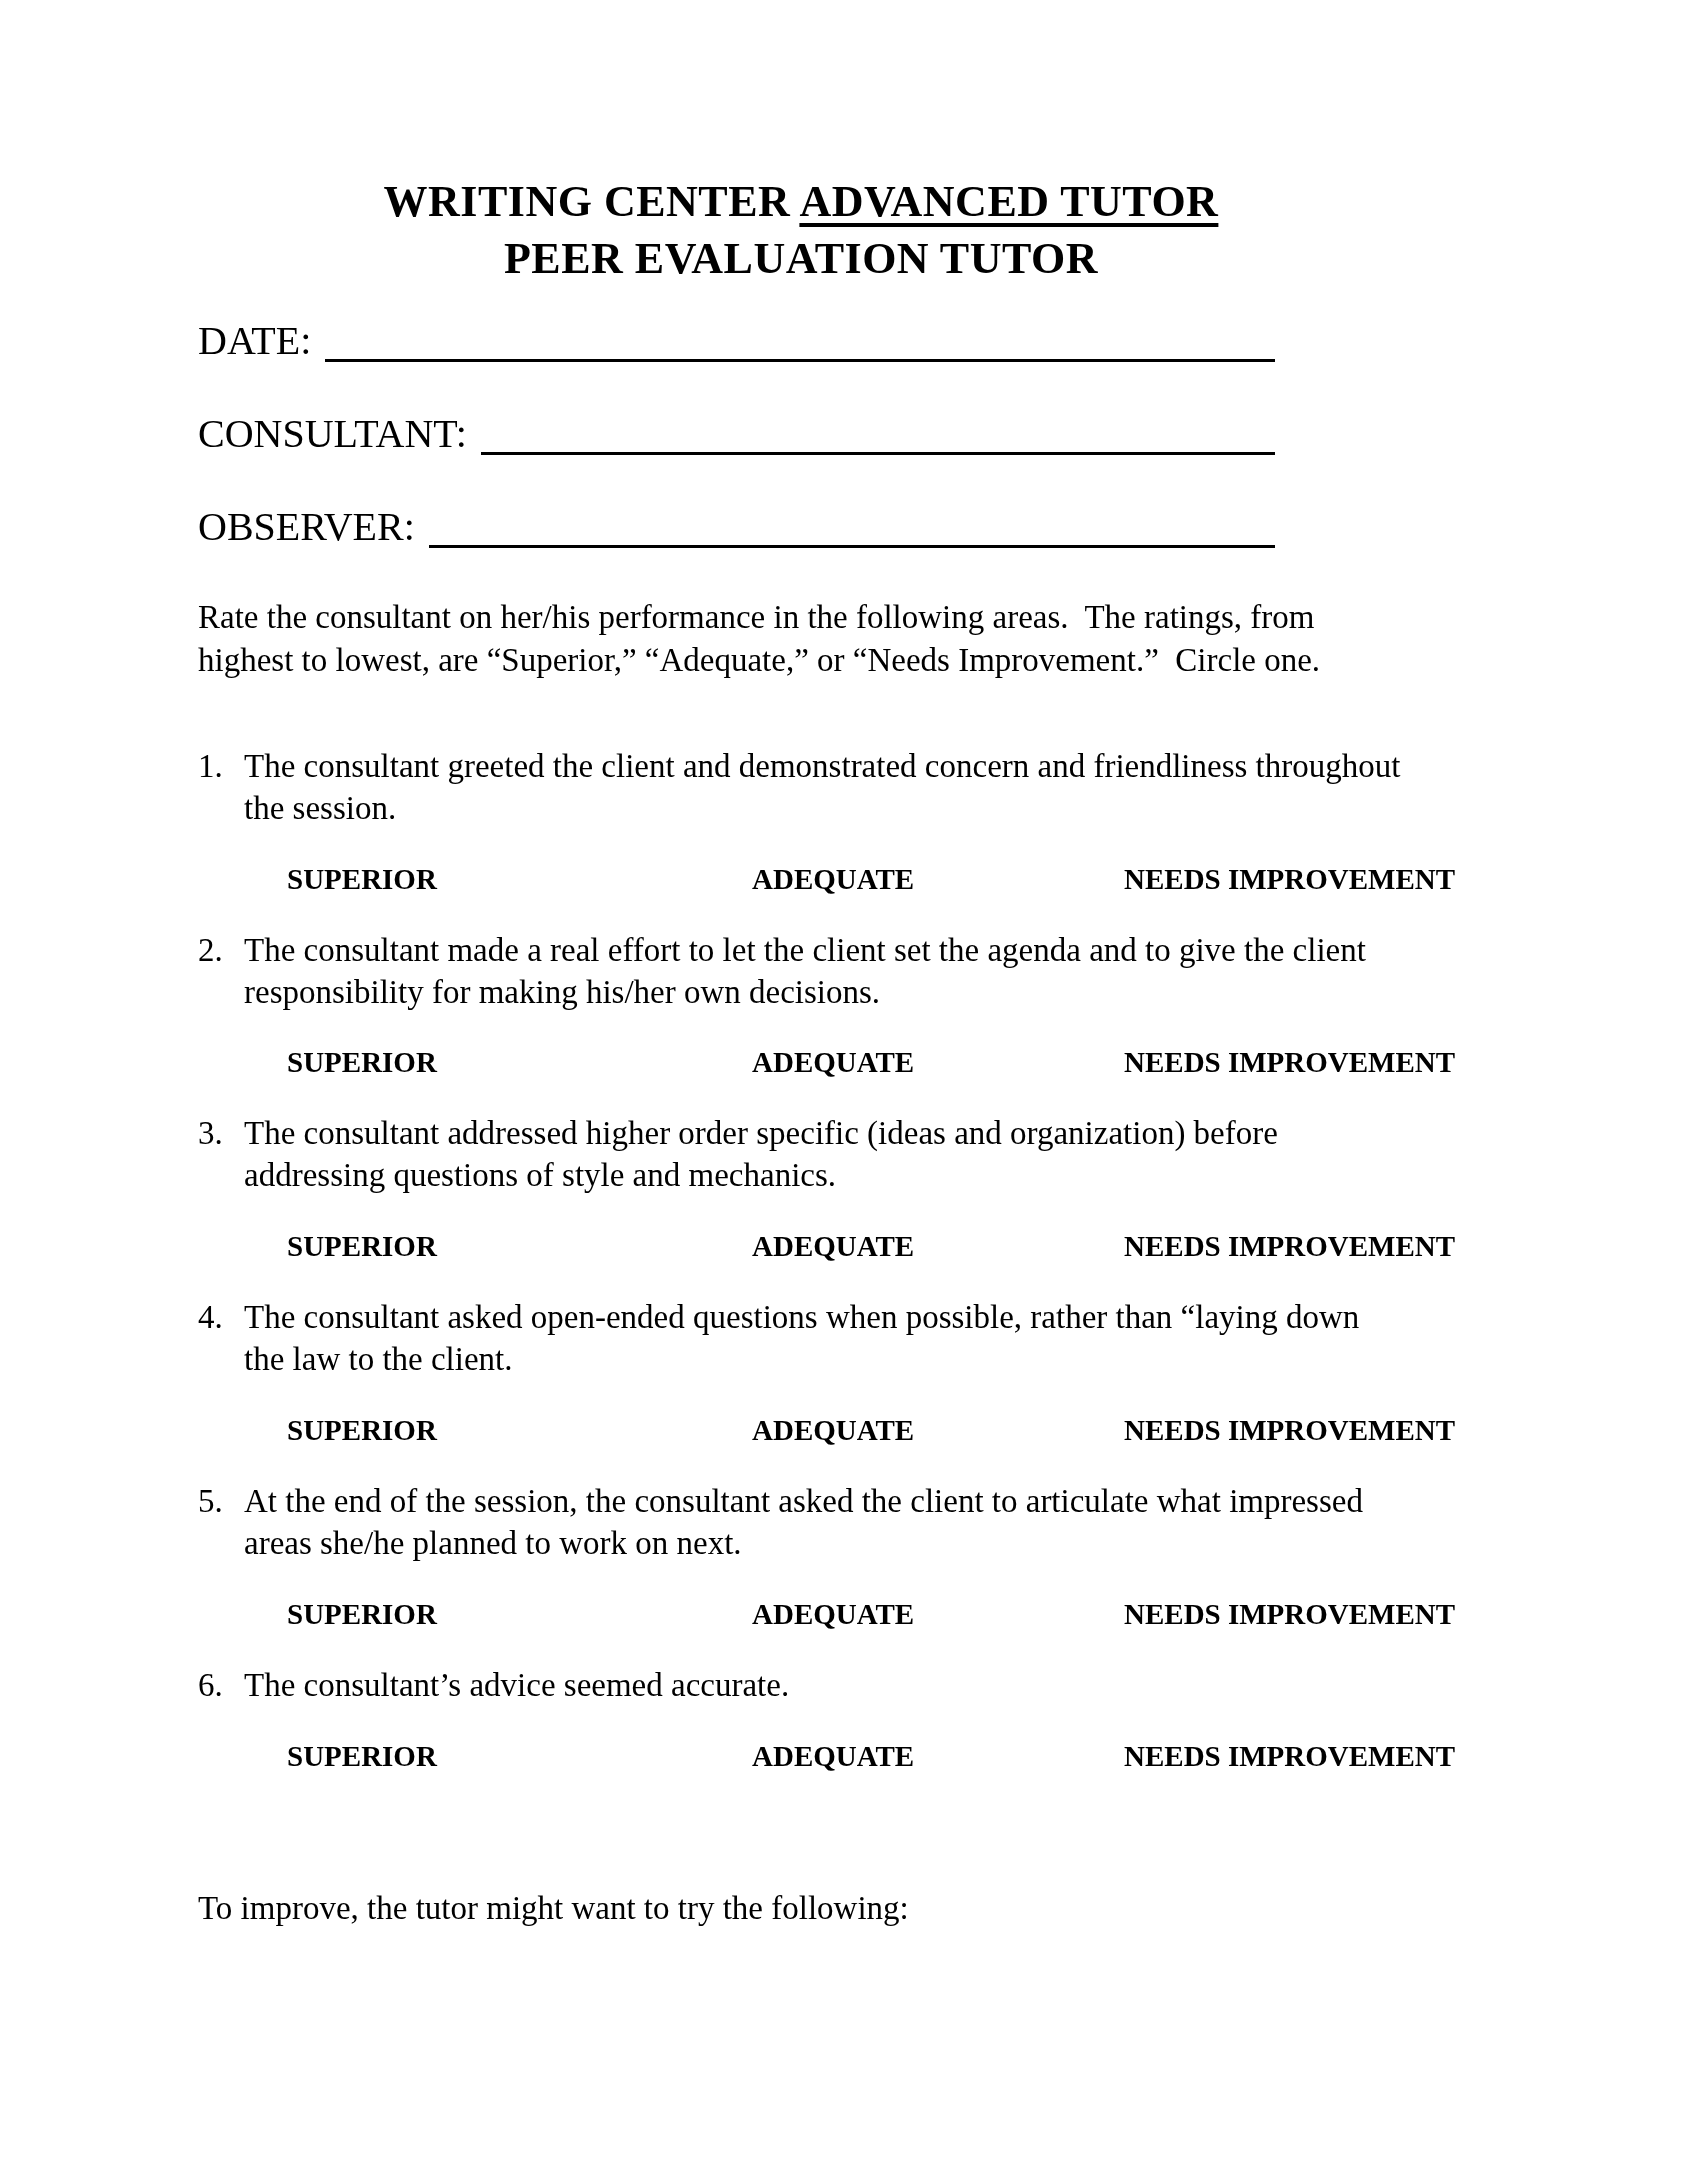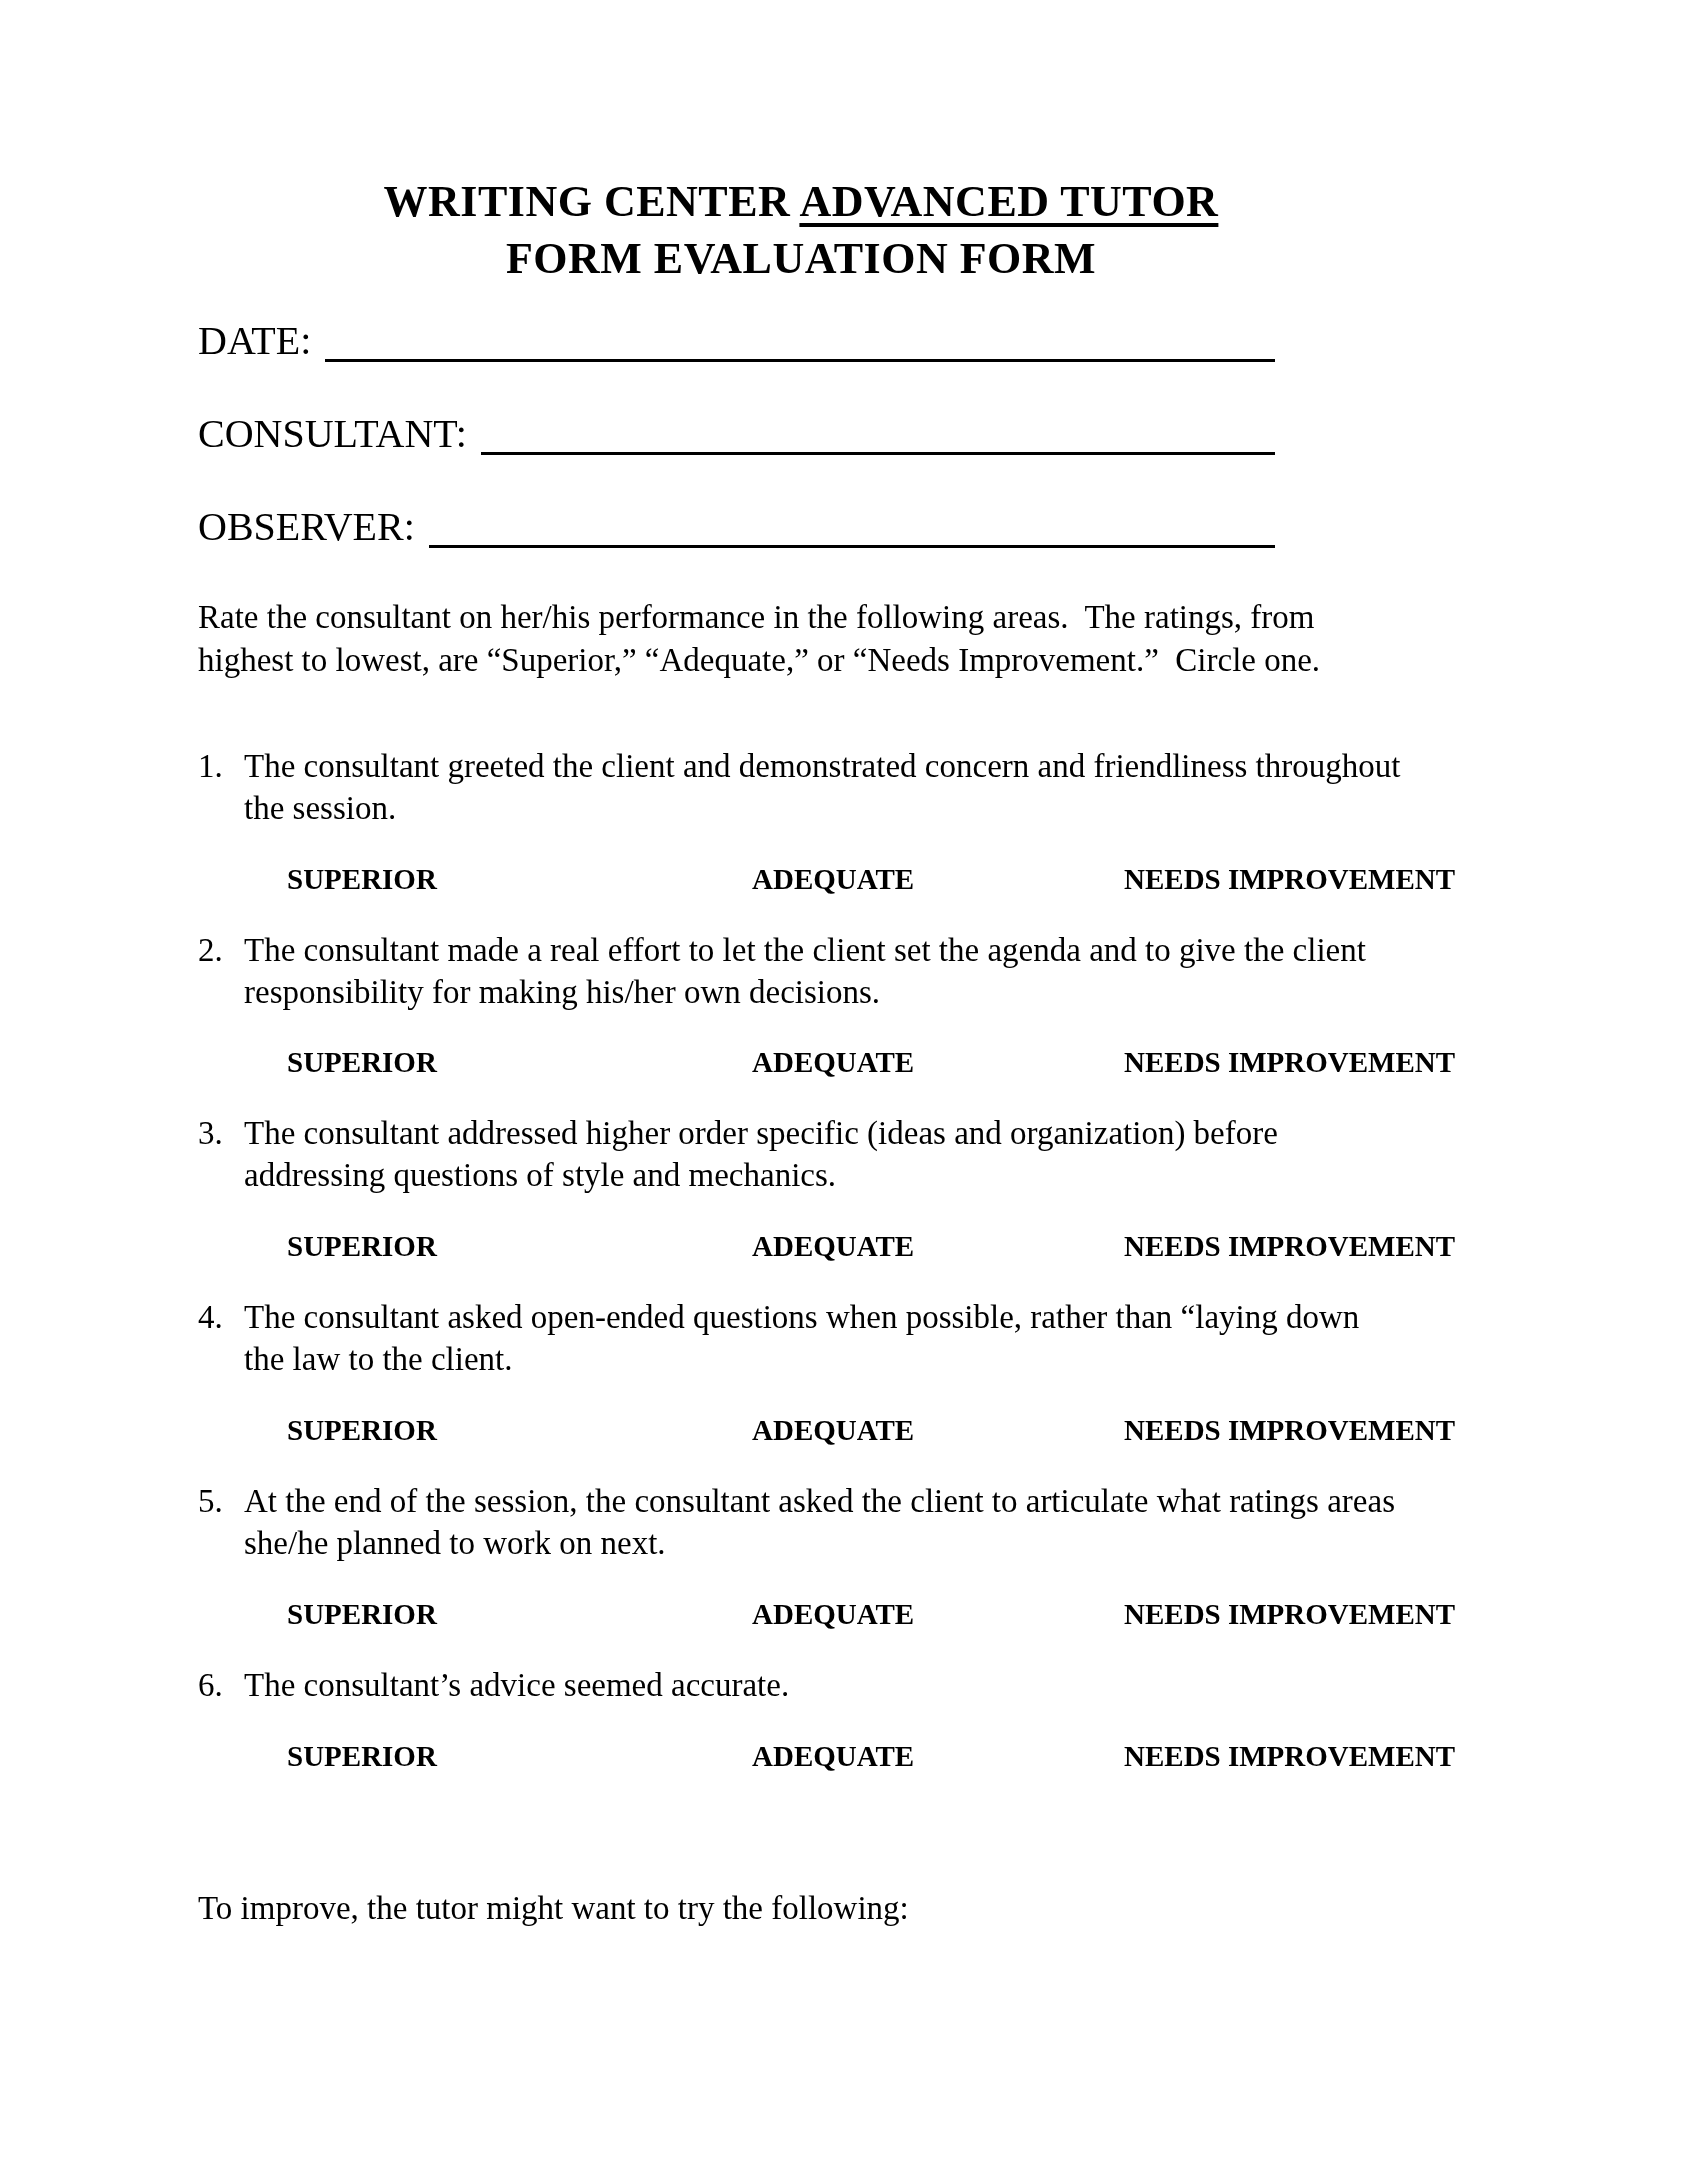--- a/index.html
+++ b/index.html
@@ -96,21 +96,21 @@
   .comment-impressed { margin-top: 105px; }
   .comment-improve  { margin-top: 111px; }
 </style>
 </head>
 <body>
 
 <div class="page">
 
   <div class="title">
     <div><span>WRITING CENTER </span><span class="underlined">ADVANCED TUTOR</span></div>
-    <div>FORM EVALUATION FORM</div>
+    <div>PEER EVALUATION TUTOR</div>
   </div>
 
   <div class="fields">
     <div class="field-row">
       <span class="field-label">DATE:</span>
       <span class="field-line"></span>
     </div>
     <div class="field-row">
       <span class="field-label">CONSULTANT:</span>
       <span class="field-line"></span>
@@ -169,21 +169,21 @@
       <div class="ratings">
         <span class="opt opt-0">SUPERIOR</span>
         <span class="opt opt-1">ADEQUATE</span>
         <span class="opt opt-2">NEEDS IMPROVEMENT</span>
       </div>
     </div>
 
     <div class="question">
       <div class="q-line">
         <span class="q-num">5.</span>
-        <span>At the end of the session, the consultant asked the client to articulate what ratings areas she/he planned to work on next.</span>
+        <span>At the end of the session, the consultant asked the client to articulate what impressed areas she/he planned to work on next.</span>
       </div>
       <div class="ratings">
         <span class="opt opt-0">SUPERIOR</span>
         <span class="opt opt-1">ADEQUATE</span>
         <span class="opt opt-2">NEEDS IMPROVEMENT</span>
       </div>
     </div>
 
     <div class="question">
       <div class="q-line">

